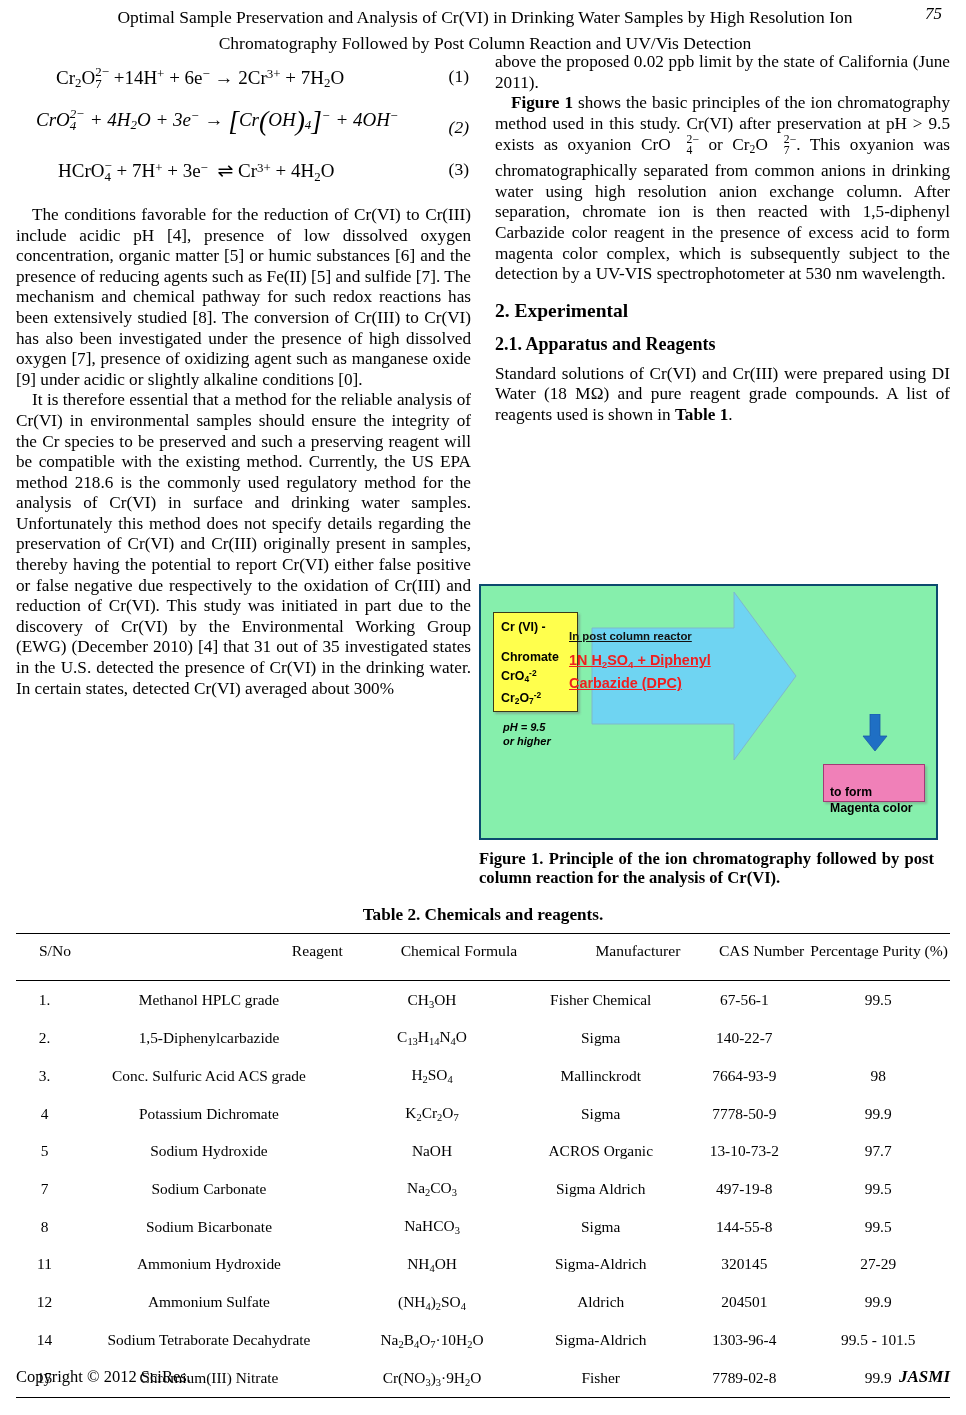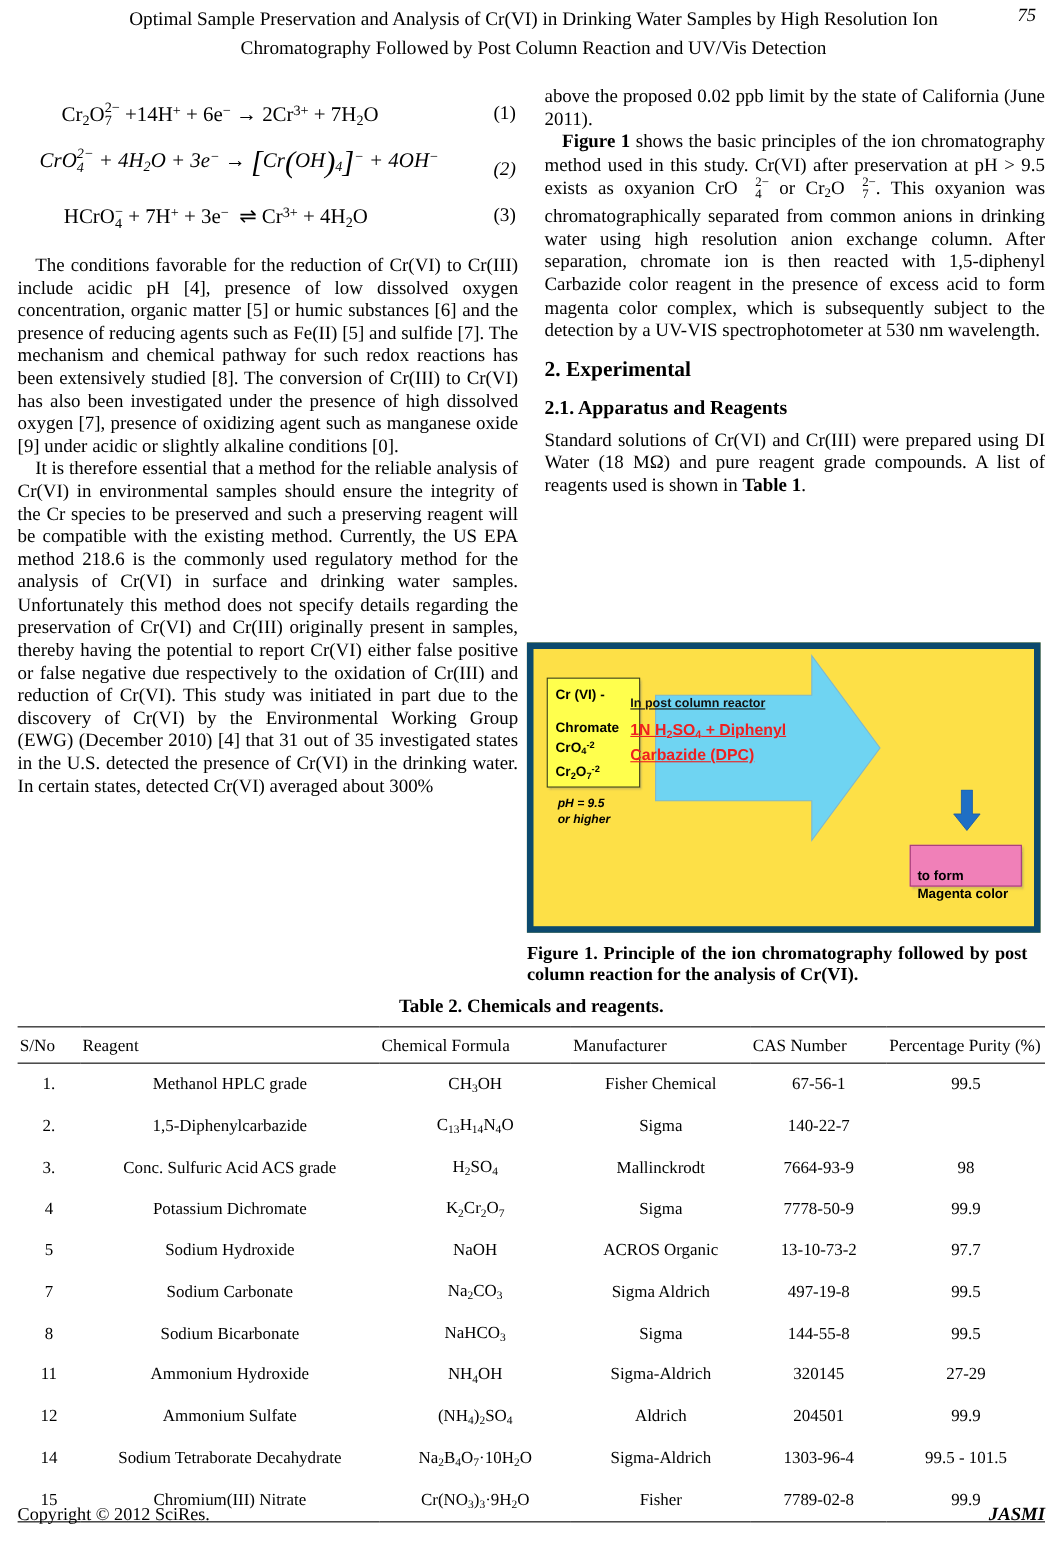--- a/index.html
+++ b/index.html
@@ -38,21 +38,21 @@
     right: 16px;
     top: 4px;
     font-size: 17px;
     font-style: italic;
     font-family: "Liberation Serif", serif;
   }
 
   
   .cols {
     position: absolute;
-    top: 78px;
+    top: 52px;
     left: 16px;
     width: 934px;
     height: 840px;
   }
   .col {
     position: absolute;
     top: 0;
     width: 455px;
   }
   .col-left  { left: 0px; }
@@ -112,22 +112,22 @@
   .figure-wrap {
     position: absolute;
     left: 479px;
     top: 584px;
     width: 455px;
   }
   .figure {
     position: relative;
     width: 455px;
     height: 252px;
-    background: #fde047;
-    border: 6px solid #0c4a6e;
+    background: #86efac;
+    border: 2px solid #0c4a6e;
   }
   .fig-yellow {
     position: absolute;
     left: 12px;
     top: 26px;
     width: 85px;
     height: 100px;
     background: #ffff4d;
     border: 1.4px solid #3a3a1a;
     box-sizing: border-box;
@@ -246,24 +246,24 @@
     font-size: 17.2px;
     margin-bottom: 8px;
   }
   table.data {
     width: 934px;
     border-collapse: collapse;
     font-size: 15.4px;
   }
   table.data thead th {
     font-weight: normal;
-    padding: 8px 2px 6px 2px;
+    padding: 8px 2px 20px 2px;
     border-top: 1.6px solid #000;
     border-bottom: 1.3px solid #000;
-    text-align: left;
+    text-align: right;
     font-size: 15.6px;
   }
   table.data tbody td {
     padding: 9.5px 2px;
     text-align: center;
     vertical-align: middle;
   }
   table.data tbody tr:last-child td {
     border-bottom: 1.6px solid #000;
   }

